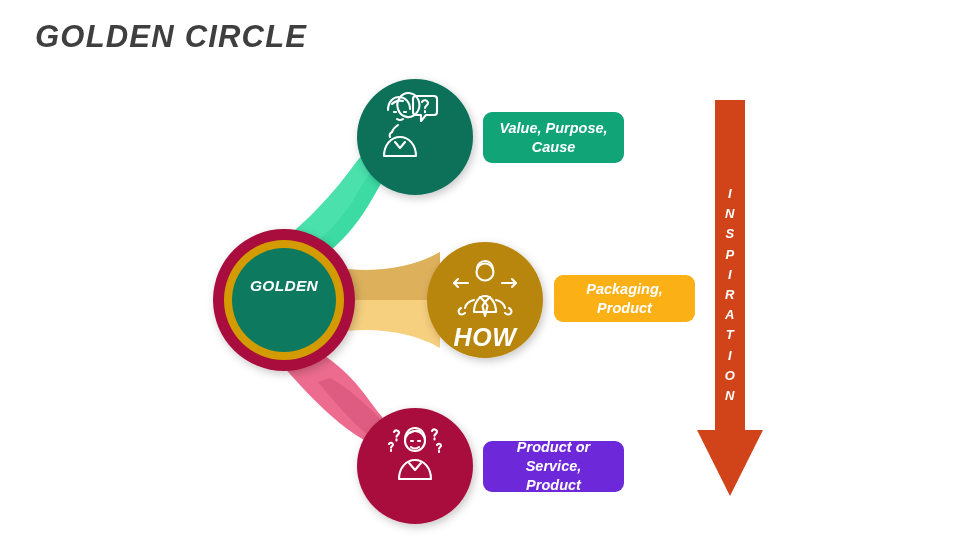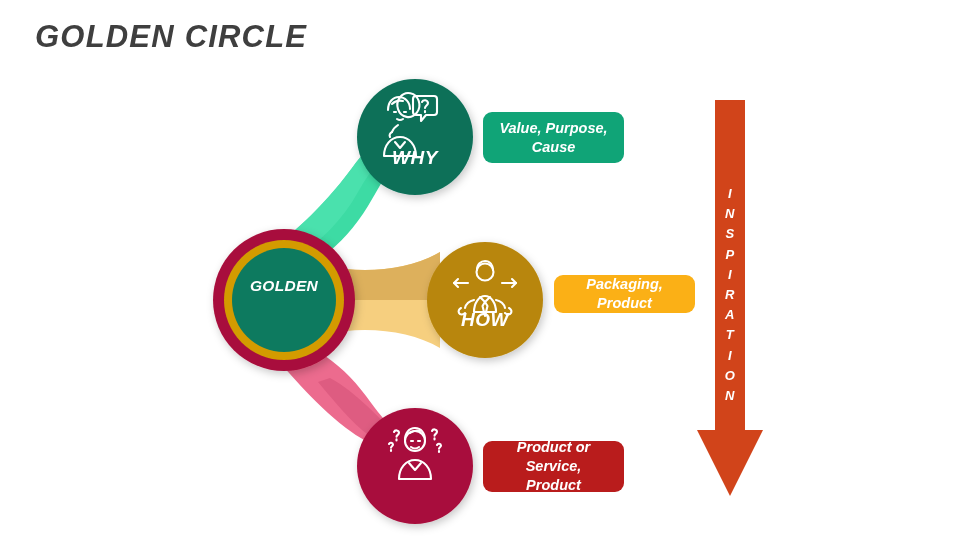--- a/index.html
+++ b/index.html
@@ -49,21 +49,21 @@
   
   .node-caption {
     position: absolute;
     text-align: center;
     color: #ffffff;
     font-weight: bold;
     pointer-events: none;
     white-space: nowrap;
   }
   #why-caption   { left: 355px; top: 147px; width: 120px; font-size: 19px; letter-spacing: .6px; }
-  #how-caption   { left: 425px; top: 309px; width: 120px; font-size: 19px; letter-spacing: .6px; }
+  #how-caption   { left: 425px; top: 323px; width: 120px; font-size: 25px; letter-spacing: .6px; }
   #what-caption  { left: 355px; top: 476px; width: 120px; font-size: 19px; letter-spacing: .6px; }
 
   #hub-caption {
     position: absolute;
     left: 224px;
     top: 276px;
     width: 120px;
     text-align: center;
     color: #ffffff;
     font-weight: bold;
@@ -81,22 +81,22 @@
     font-weight: bold;
     display: flex;
     align-items: center;
     justify-content: center;
     text-align: center;
     line-height: 19px;
     box-sizing: border-box;
     padding: 4px 10px;
   }
   #pill-why  { left: 483px; top: 112px; width: 141px; height: 51px; background: #10a477; font-size: 14.5px; }
-  #pill-how  { left: 554px; top: 275px; width: 141px; height: 38px; background: #fbb016; font-size: 14.5px; }
-  #pill-what { left: 483px; top: 441px; width: 141px; height: 51px; background: #b91c1c; font-size: 14.5px; }
+  #pill-how  { left: 554px; top: 275px; width: 141px; height: 47px; background: #fbb016; font-size: 14.5px; }
+  #pill-what { left: 483px; top: 441px; width: 141px; height: 51px; background: #6d28d9; font-size: 14.5px; }
 
   
   #inspiration-arrow {
     position: absolute;
     left: 690px;
     top: 100px;
     width: 80px;
     height: 400px;
   }
   #inspiration-label {
@@ -234,21 +234,20 @@
 
         <path d="M 432 431 a 2.6 2.6 0 0 1 5 0.8 c 0 2 -2.5 2.1 -2.5 4"></path>
         <path d="M 434.5 438.4 l 0 1.1"></path>
 
         <path d="M 437 445 a 2.1 2.1 0 0 1 4 0.6 c 0 1.6 -2 1.7 -2 3.2"></path>
         <path d="M 439 451 l 0 1"></path>
       </g>
     </g>
   </svg>
 
-  <div class="node-caption" id="why-caption">WHY</div>
   <div class="node-caption" id="how-caption">HOW</div>
 
   <div id="hub-caption">
     <div>GOLDEN</div>
   </div>
 
   <div class="pill" id="pill-why">
     <div>
       <div>Value, Purpose,</div>
       <div>Cause</div>

